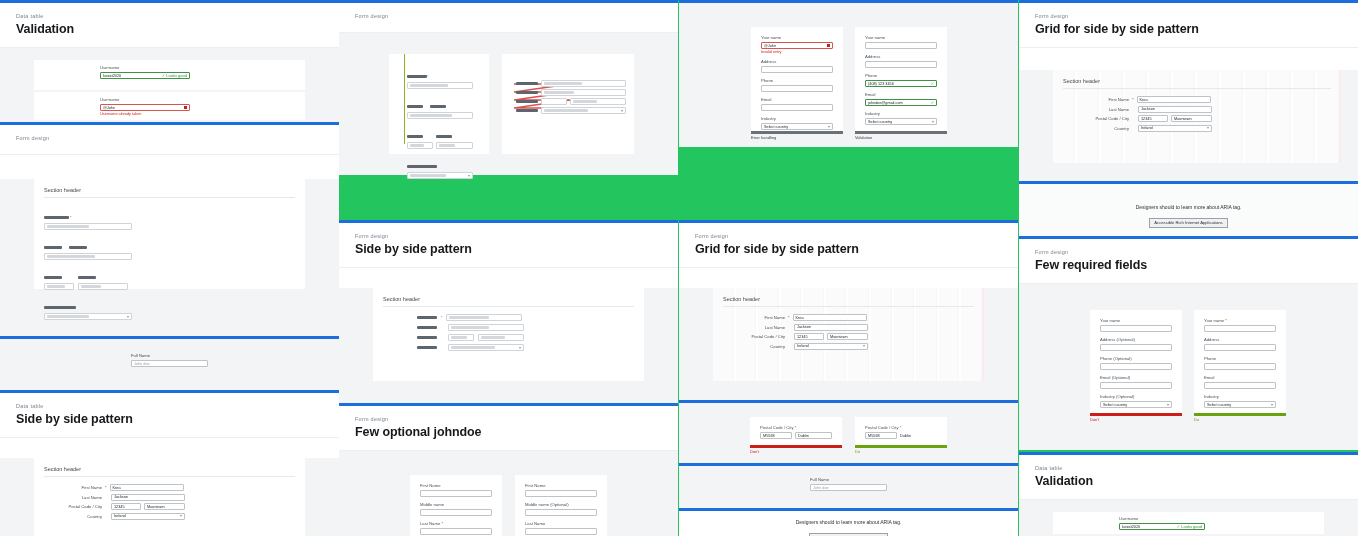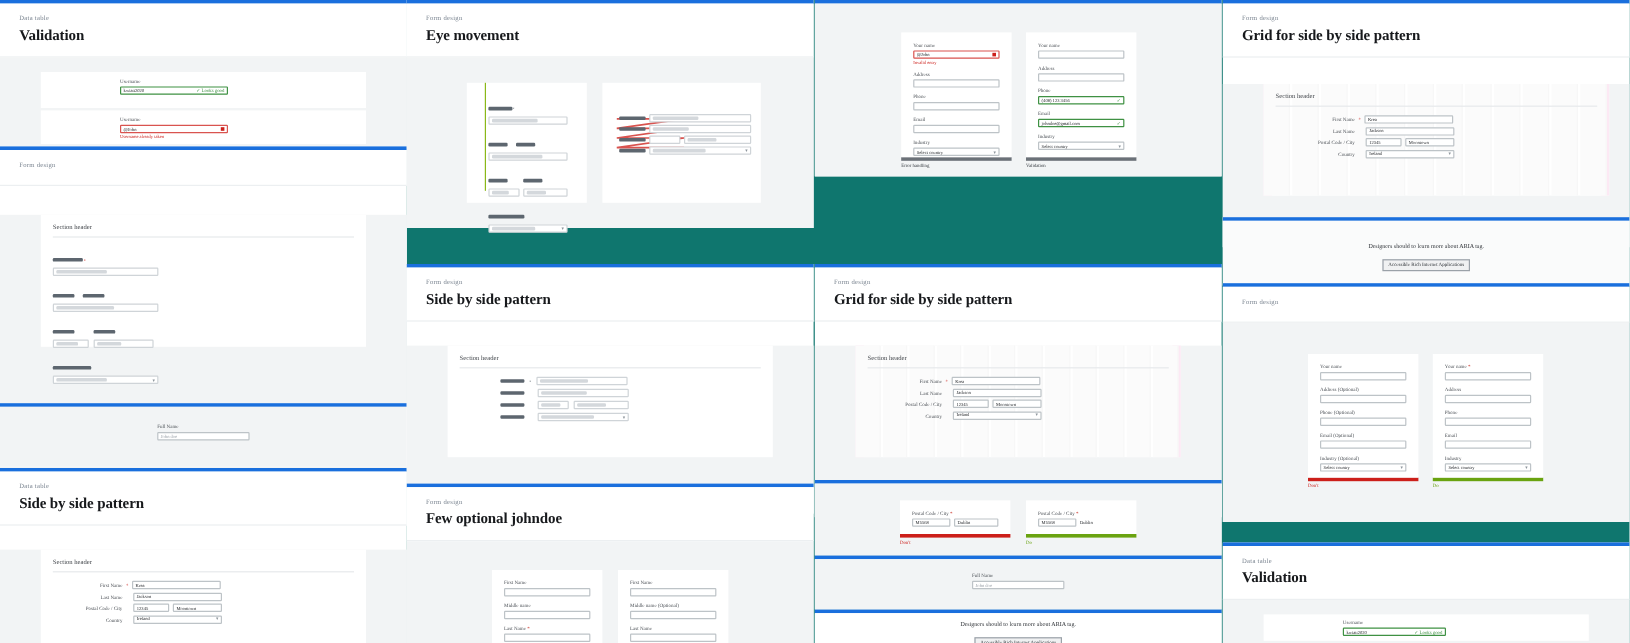--- a/index.html
+++ b/index.html
@@ -7,22 +7,21 @@
   html, body {
     margin: 0; padding: 0;
     width: 1358px; height: 536px;
     background: #ffffff;
     font-family: "Liberation Sans", sans-serif;
     overflow: hidden;
   }
   .board {
     position: relative;
     width: 1358px; height: 536px;
-    background: #0f766e;
-    font-family: Liberation Serif, serif;
+    background: #22c55e;
   }
   .col { position: absolute; top: 0; width: 339px; height: 536px; }
   .col1 { left: 0; }
   .col2 { left: 339px; }
   .col3 { left: 679px; }
   .col4 { left: 1019px; }
 
   .card { width: 339px; background: #fff; position: relative; }
   .card .topline { height: 3px; background: #1a6fdd; width: 100%; }
   .card .head { padding: 9px 16px 10px 16px; background: #fff; border-bottom: 1px solid #eceff1; }
@@ -234,21 +233,20 @@
       </div>
     </div>
   </div>
 
   <div class="col col2">
 
     <div class="card" style="position:absolute;top:0;left:0;">
       <div class="topline"></div>
       <div class="head">
         <p class="eyebrow">Form design</p>
-        <h2 class="title">Eye movement</h2>
       </div>
       <div class="stage" style="height:142px;">
 
         <div class="panel" style="position:absolute;left:50px;top:21px;width:100px;height:100px;">
           <div style="position:absolute;left:15px;top:0;bottom:10px;width:1.2px;background:#8ab818;"></div>
           <div style="position:absolute;left:18px;top:10px;width:66px;">
             <div class="grp">
               <span class="bar dark" style="width:20px;"></span><span style="font-size:3.2px;color:#5d666f;">*</span>
               <div class="fakeinp">
                   <span class="bar" style="width:38px;"></span>
@@ -689,20 +687,21 @@
           <div class="tip-text">Designers should to learn more about ARIA tag.</div>
           <div class="tip-box">Accessible Rich Internet Applications</div>
         </div>
       </div>
     </div>
 
     <div class="card" style="position:absolute;top:236px;left:0;">
       <div class="topline"></div>
       <div class="head">
         <p class="eyebrow">Form design</p>
+        <h2 class="title">Few required fields</h2>
       </div>
       <div class="stage" style="height:166px;">
         <div style="display:flex;gap:12px;padding:26px 0 0 71px;">
           <div>
             <div class="panel panel-pad" style="width:92px;height:103px;">
               <div class="grp">
                 <span class="fl">Your name</span>
                 <div class="inp"></div>
               </div>
               <div class="grp">

